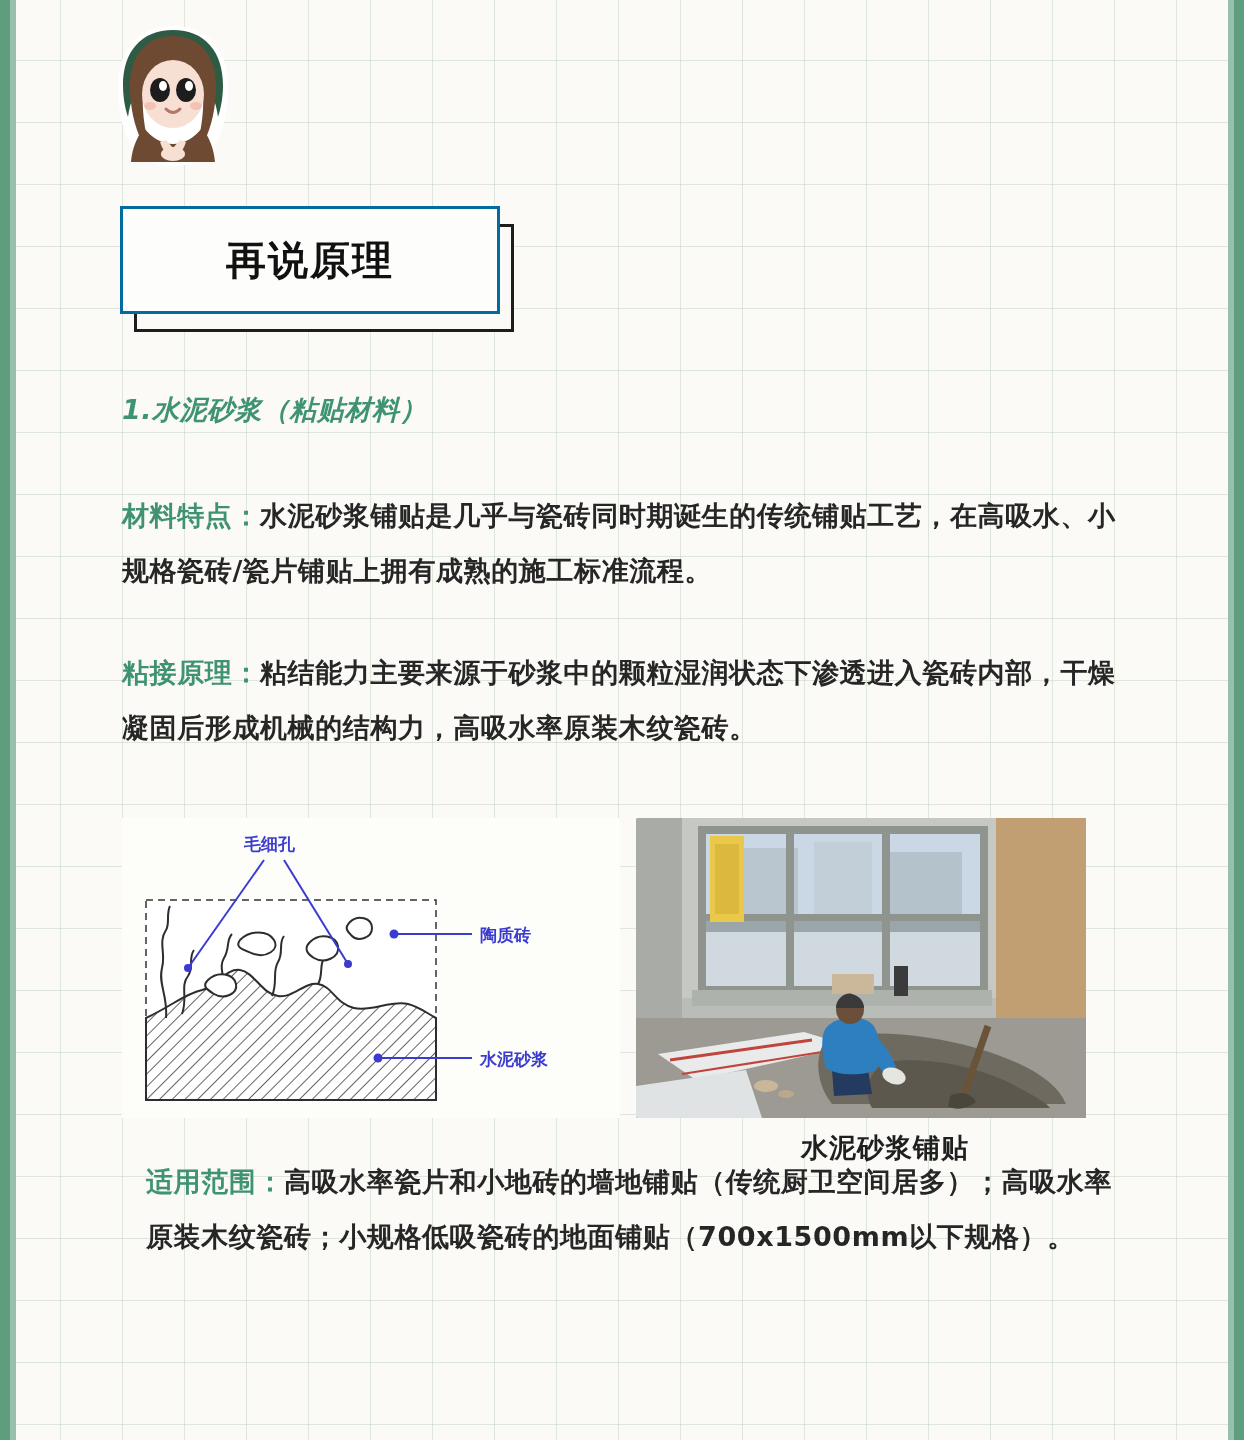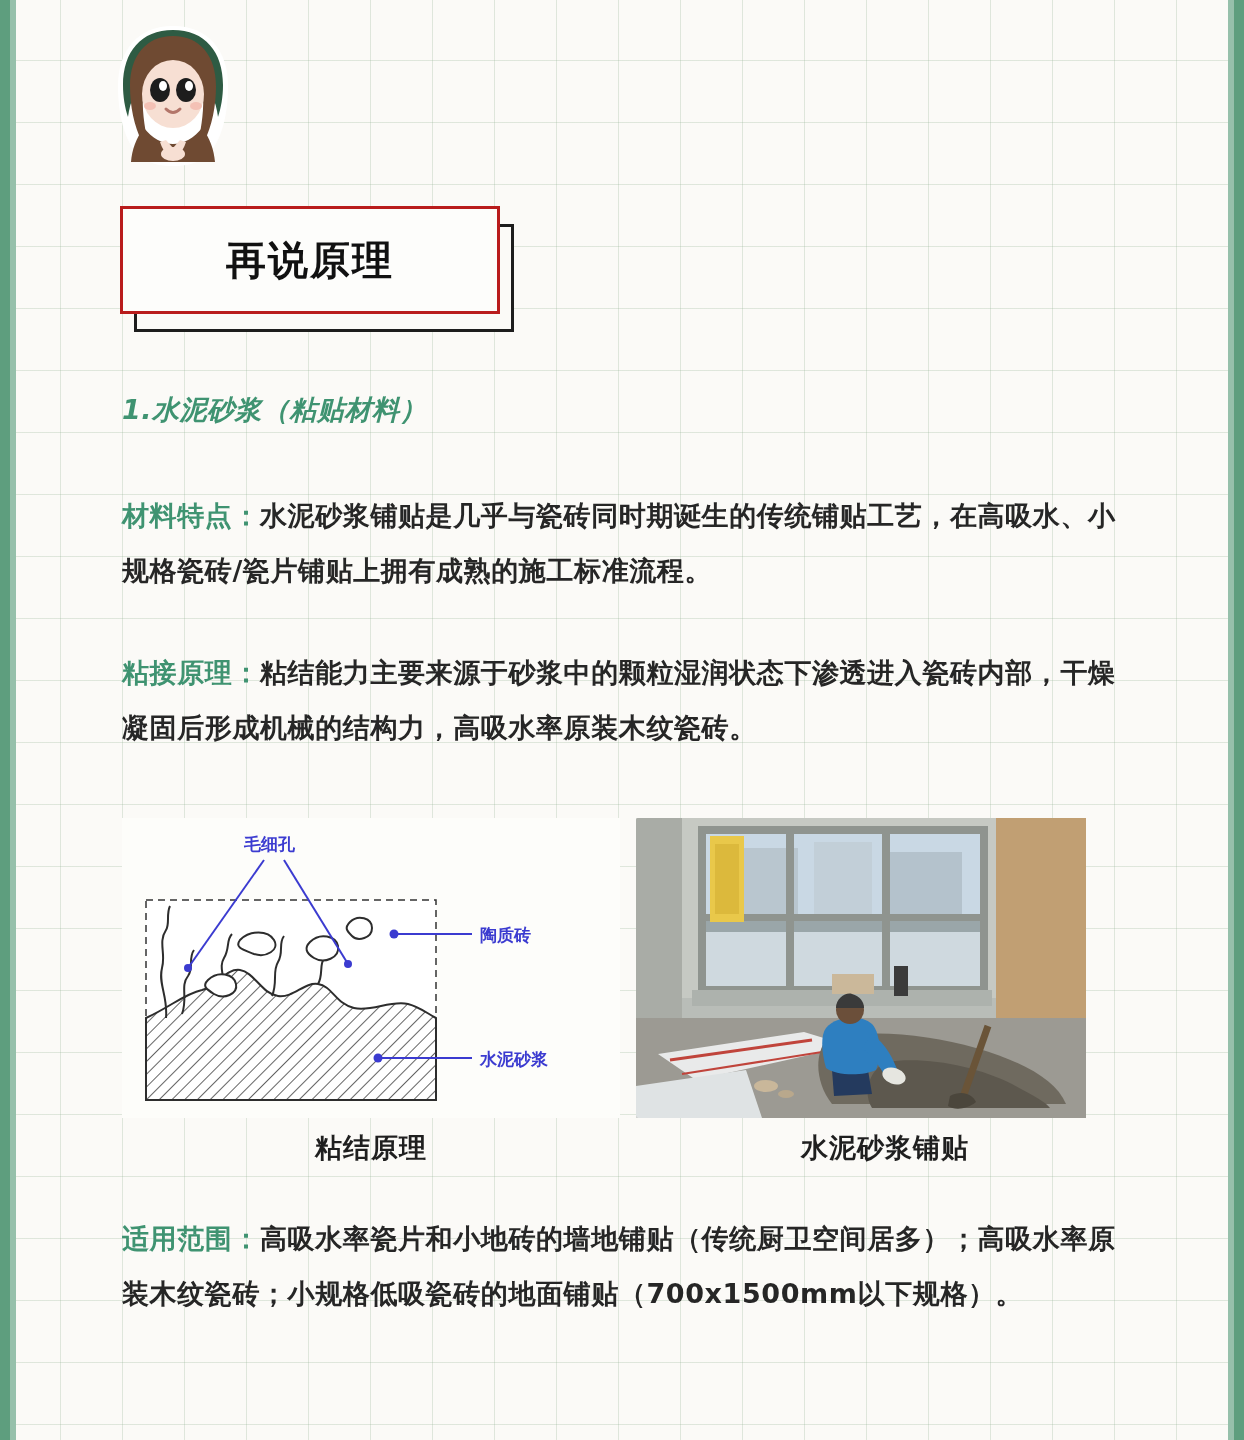--- a/index.html
+++ b/index.html
@@ -91,21 +91,21 @@
     border: 3px solid #1d1d1d;
     background: #fbfaf7;
     box-sizing: border-box;
   }
   .section-box-front {
     position: absolute;
     left: 0;
     top: 0;
     width: 100%;
     height: 100%;
-    border: 3px solid #b91c1c;
+    border: 3px solid #0369a1;
     background: #fdfdfb;
     box-sizing: border-box;
     display: flex;
     align-items: center;
     justify-content: center;
   }
   .section-box-front span {
     font-family: "DejaVu Sans", sans-serif;
     font-size: 40px;
     font-weight: bold;
@@ -138,21 +138,21 @@
     letter-spacing: 0.6px;
   }
   .para .lbl {
     color: #3f9371;
     font-weight: bold;
   }
   .para .txt { font-weight: bold; color: #262626; }
 
   .p1 { top: 488px; }
   .p2 { top: 645px; }
-  .p3 { top: 1211px; }
+  .p3 { top: 1154px; margin-left: 24px; }
 
   
   .figures {
     position: absolute;
     left: 122px;
     top: 818px;
     right: 110px;
     height: 300px;
     display: flex;
     gap: 16px;
@@ -280,21 +280,20 @@
 
         <circle cx="272" cy="116" r="4.5" fill="#3b3bd0"></circle>
         <line x1="272" y1="116" x2="350" y2="116" stroke="#3b3bd0" stroke-width="2"></line>
         <text x="358" y="123" font-family="DejaVu Sans, sans-serif" font-size="17" fill="#3b3bd0" font-weight="bold">陶质砖</text>
 
         <circle cx="256" cy="240" r="4.5" fill="#3b3bd0"></circle>
         <line x1="256" y1="240" x2="350" y2="240" stroke="#3b3bd0" stroke-width="2"></line>
         <text x="358" y="247" font-family="DejaVu Sans, sans-serif" font-size="17" fill="#3b3bd0" font-weight="bold">水泥砂浆</text>
       </svg>
     </div>
-    <div class="fig-caption">粘结原理</div>
   </div>
 
   <div class="fig">
     <div class="fig-img photo">
       <svg width="450" height="300" viewBox="0 0 450 300" preserveAspectRatio="none">
 
         <rect x="0" y="0" width="450" height="300" fill="#b9bdb8"></rect>
         <rect x="0" y="0" width="450" height="180" fill="#c6c9c3"></rect>
 
         <rect x="0" y="0" width="46" height="230" fill="#a9aca6"></rect>

